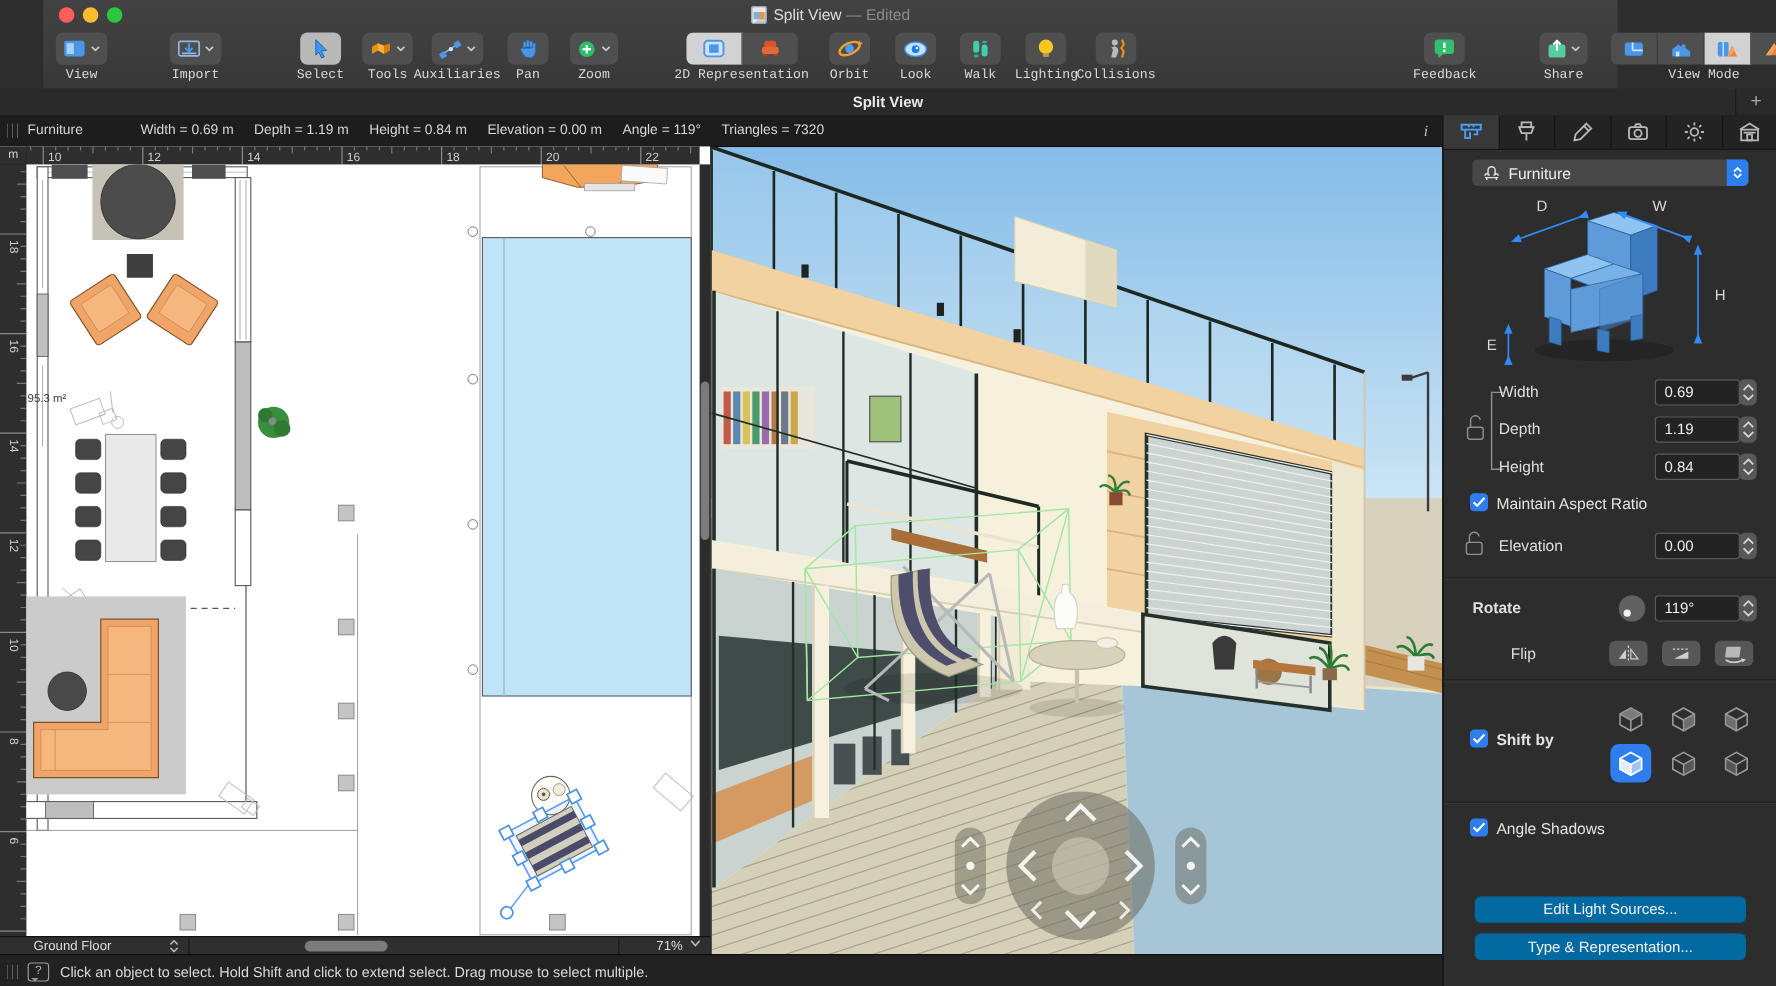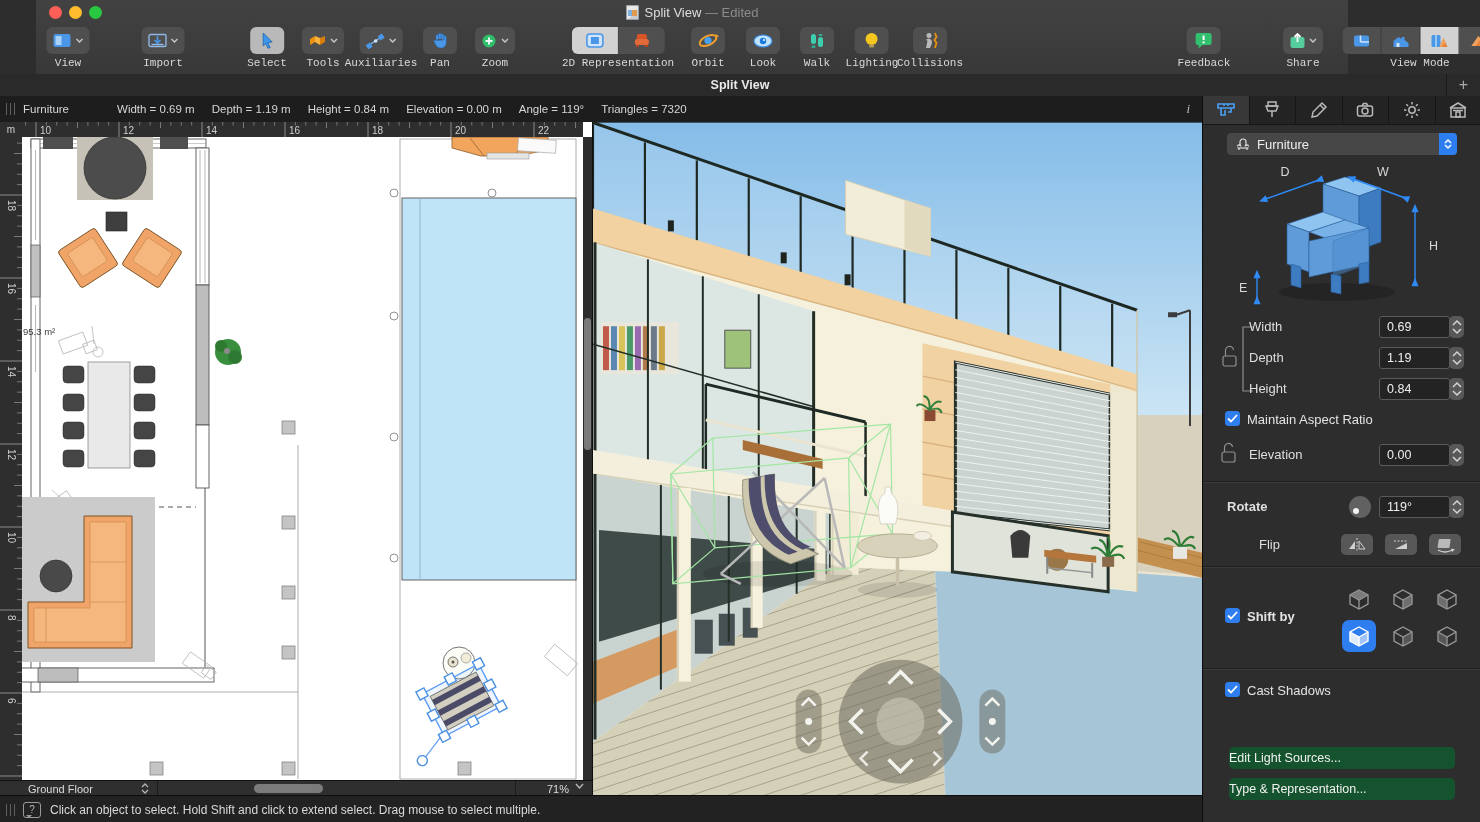--- a/index.html
+++ b/index.html
@@ -84,22 +84,22 @@
           border-radius:3px;color:#efefef;font-size:12.5px;line-height:20px;padding-left:7px;box-sizing:content-box;}
   .stepper{position:absolute;left:246px;top:0;width:15px;height:22px;background:#585858;border-radius:5px;
            display:flex;align-items:center;justify-content:center;}
   .chk{position:absolute;width:15px;height:15px;background:#2e7ef0;border-radius:3.5px;display:flex;align-items:center;justify-content:center;}
   .chklbl{position:absolute;left:44px;font-size:13px;color:#e3e3e3;}
   .divider{position:absolute;left:0;width:278px;height:1px;background:#1f1f1f;box-shadow:0 1px 0 #3a3a3a;}
   .flipbtn{position:absolute;top:0;width:32px;height:21px;background:#575757;border-radius:5px;
            display:flex;align-items:center;justify-content:center;}
   .cubebtn{position:absolute;width:34px;height:32px;display:flex;align-items:center;justify-content:center;border-radius:7px;}
   .cubebtn.sel{background:#2e7ef0;}
-  .bigbtn{position:absolute;left:26px;width:226px;height:22px;background:#14532d;border-radius:5px;
-          font-size:12.5px;color:#f2f2f2;line-height:22px;}
+  .bigbtn{position:absolute;left:26px;width:226px;height:22px;background:#0369a1;border-radius:5px;
+          font-size:12.5px;color:#f2f2f2;text-align:center;line-height:22px;}
   .knob{position:absolute;left:146px;top:0;width:22px;height:22px;border-radius:50%;background:#616161;}
   .knob:after{content:"";position:absolute;left:4px;top:12px;width:6px;height:6px;border-radius:50%;background:#f2f2f2;}
   svg{display:block;}
   text{font-family:"Liberation Sans",sans-serif;}
 </style>
 </head>
 <body>
 
 <div id="win">
 
@@ -1255,18 +1255,18 @@
         </svg>
     </div>
 
     <div class="divider" style="top:572px"></div>
 
     <div class="chk" style="left:22px;top:586px">
       <svg width="11" height="9">
           <polyline points="1,4.5 4,7.5 10,1" fill="none" stroke="#fff" stroke-width="1.8"></polyline>
         </svg>
     </div>
-    <span class="chklbl" style="top:587px">Cast Shadows</span>
+    <span class="chklbl" style="top:587px">Angle Shadows</span>
 
     <div class="bigbtn" style="top:651px">Edit Light Sources...</div>
     <div class="bigbtn" style="top:682px">Type &amp; Representation...</div>
   </div>
 </div>
 
 </body></html>

